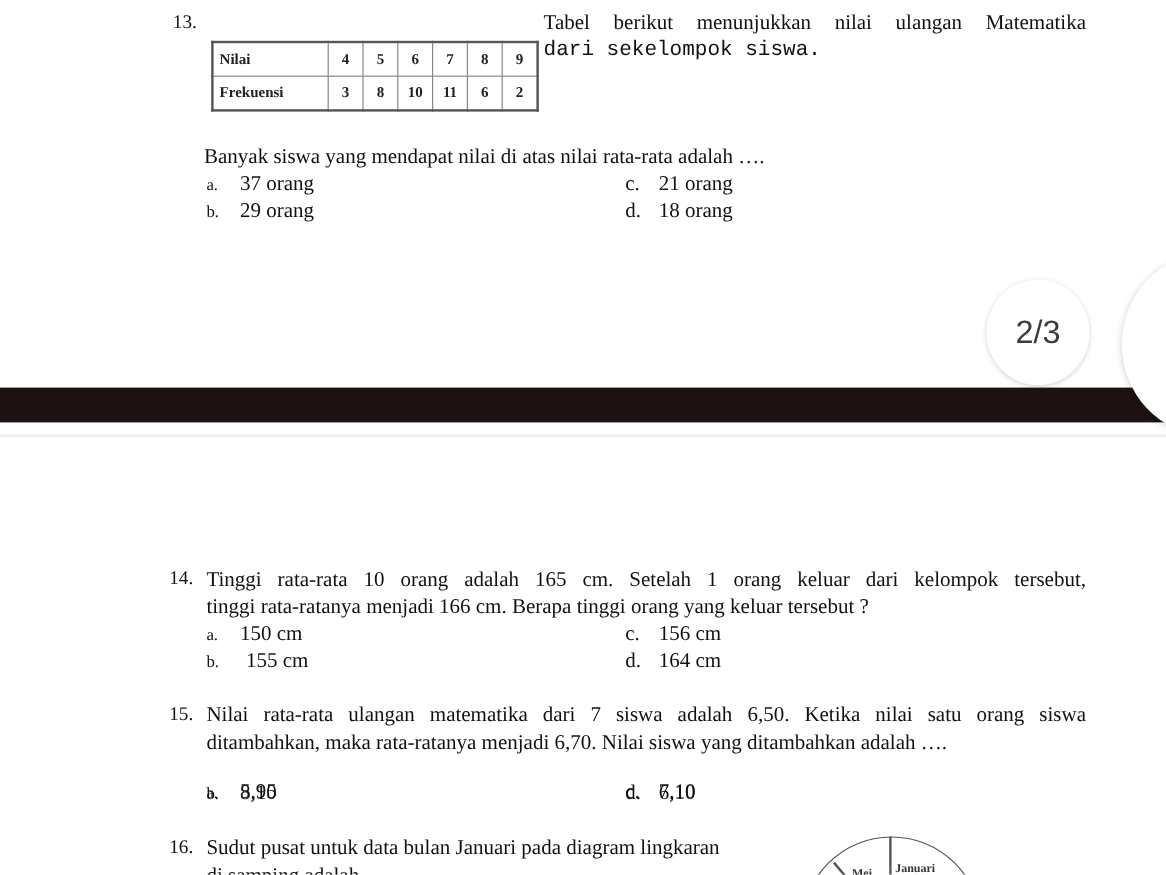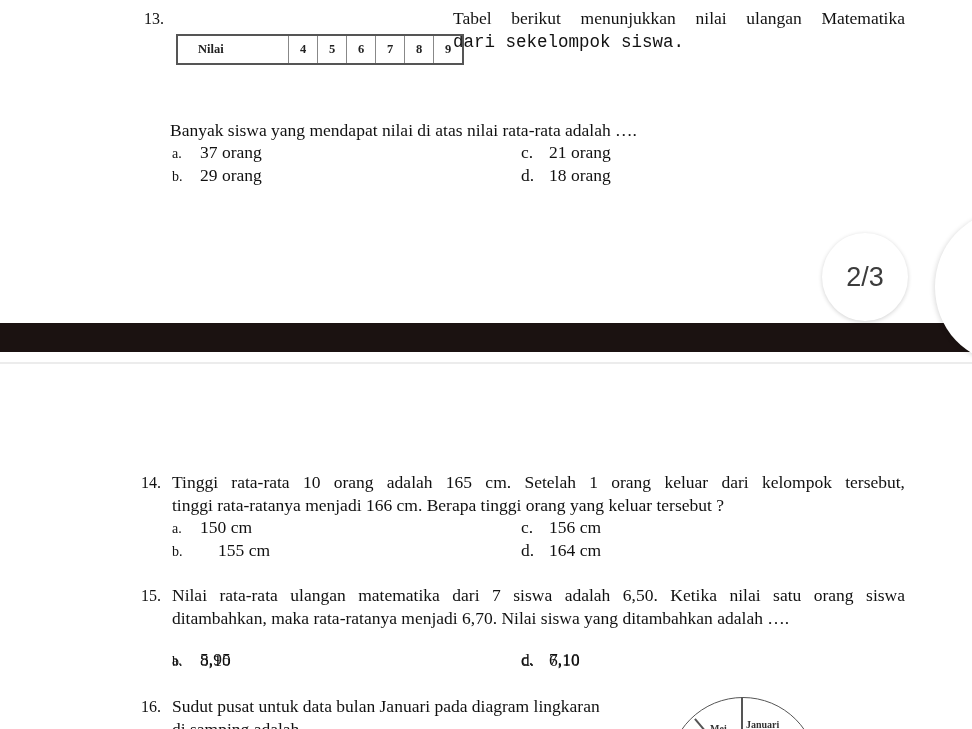--- a/index.html
+++ b/index.html
@@ -17,21 +17,21 @@
   table.data {
     position: absolute; left: 176px; top: 34px;
     border-collapse: collapse;
     font-family: "Liberation Serif", serif; font-weight: bold; font-size: 12.5px;
     border: 2px solid #555;
   }
   table.data td {
     border: 1px solid #888; height: 27px; padding: 0;
     text-align: center; color: #222;
   }
-  table.data td.head { width: 90px; text-align: left; padding-left: 20px; font-family: Liberation Serif, serif; }
+  table.data td.head { width: 90px; text-align: left; padding-left: 5px; font-family: Liberation Serif, serif; }
   table.data td.val { width: 28px; }
 
   
   .band { position: absolute; left: 0; top: 323px; width: 972px; height: 29px; background: #1b1211; }
   .divider { position: absolute; left: 0; top: 362px; width: 972px; height: 2px; background: #ececec; }
 
   .page-pill {
     position: absolute; left: 822px; top: 233px; width: 86px; height: 88px;
     border-radius: 50%; background: #fff;
     box-shadow: 0 1px 4px rgba(0,0,0,0.18);
@@ -64,20 +64,29 @@
   <tbody>
       <tr>
     <td class="head">Nilai</td>
     <td class="val">4</td>
     <td class="val">5</td>
     <td class="val">6</td>
     <td class="val">7</td>
     <td class="val">8</td>
     <td class="val">9</td>
   </tr>
+  <tr>
+    <td class="head">Frekuensi</td>
+    <td class="val">3</td>
+    <td class="val">8</td>
+    <td class="val">10</td>
+    <td class="val">11</td>
+    <td class="val">6</td>
+    <td class="val">2</td>
+  </tr>
 </tbody>
   </table>
 
 <div class="abs txt" style="left:170px; top:119px;text-align:center;">Banyak siswa yang mendapat nilai di atas nilai rata-rata adalah ….</div>
 
 <div class="abs txt" style="left:172px; top:141px;">
   <span class="opt-letter">a.</span>
   <span style="position:absolute; left:28px;">37 orang</span>
 </div>
 <div class="abs txt" style="left:172px; top:164px;">
@@ -103,21 +112,21 @@
 <div class="abs txt" style="left:141px; top:472px; font-size:16px;">14.</div>
 <div class="abs txt justify" style="left:172px; top:471px; width:733px;">Tinggi rata-rata 10 orang adalah 165 cm. Setelah 1 orang keluar dari kelompok tersebut,</div>
 <div class="abs txt" style="left:172px; top:494px;">tinggi rata-ratanya menjadi 166 cm. Berapa tinggi orang yang keluar tersebut ?</div>
 
 <div class="abs txt" style="left:172px; top:516px;">
   <span class="opt-letter">a.</span>
   <span style="position:absolute; left:28px;">150 cm</span>
 </div>
 <div class="abs txt" style="left:172px; top:539px;">
   <span class="opt-letter">b.</span>
-  <span style="position:absolute; left:46px;">155 cm</span>
+  <span style="position:absolute; left:33px;">155 cm</span>
 </div>
 <div class="abs txt" style="left:521px; top:516px;">
   <span>c.</span>
   <span style="position:absolute; left:28px;">156 cm</span>
 </div>
 <div class="abs txt" style="left:521px; top:539px;">
   <span>d.</span>
   <span style="position:absolute; left:28px;">164 cm</span>
 </div>
 

